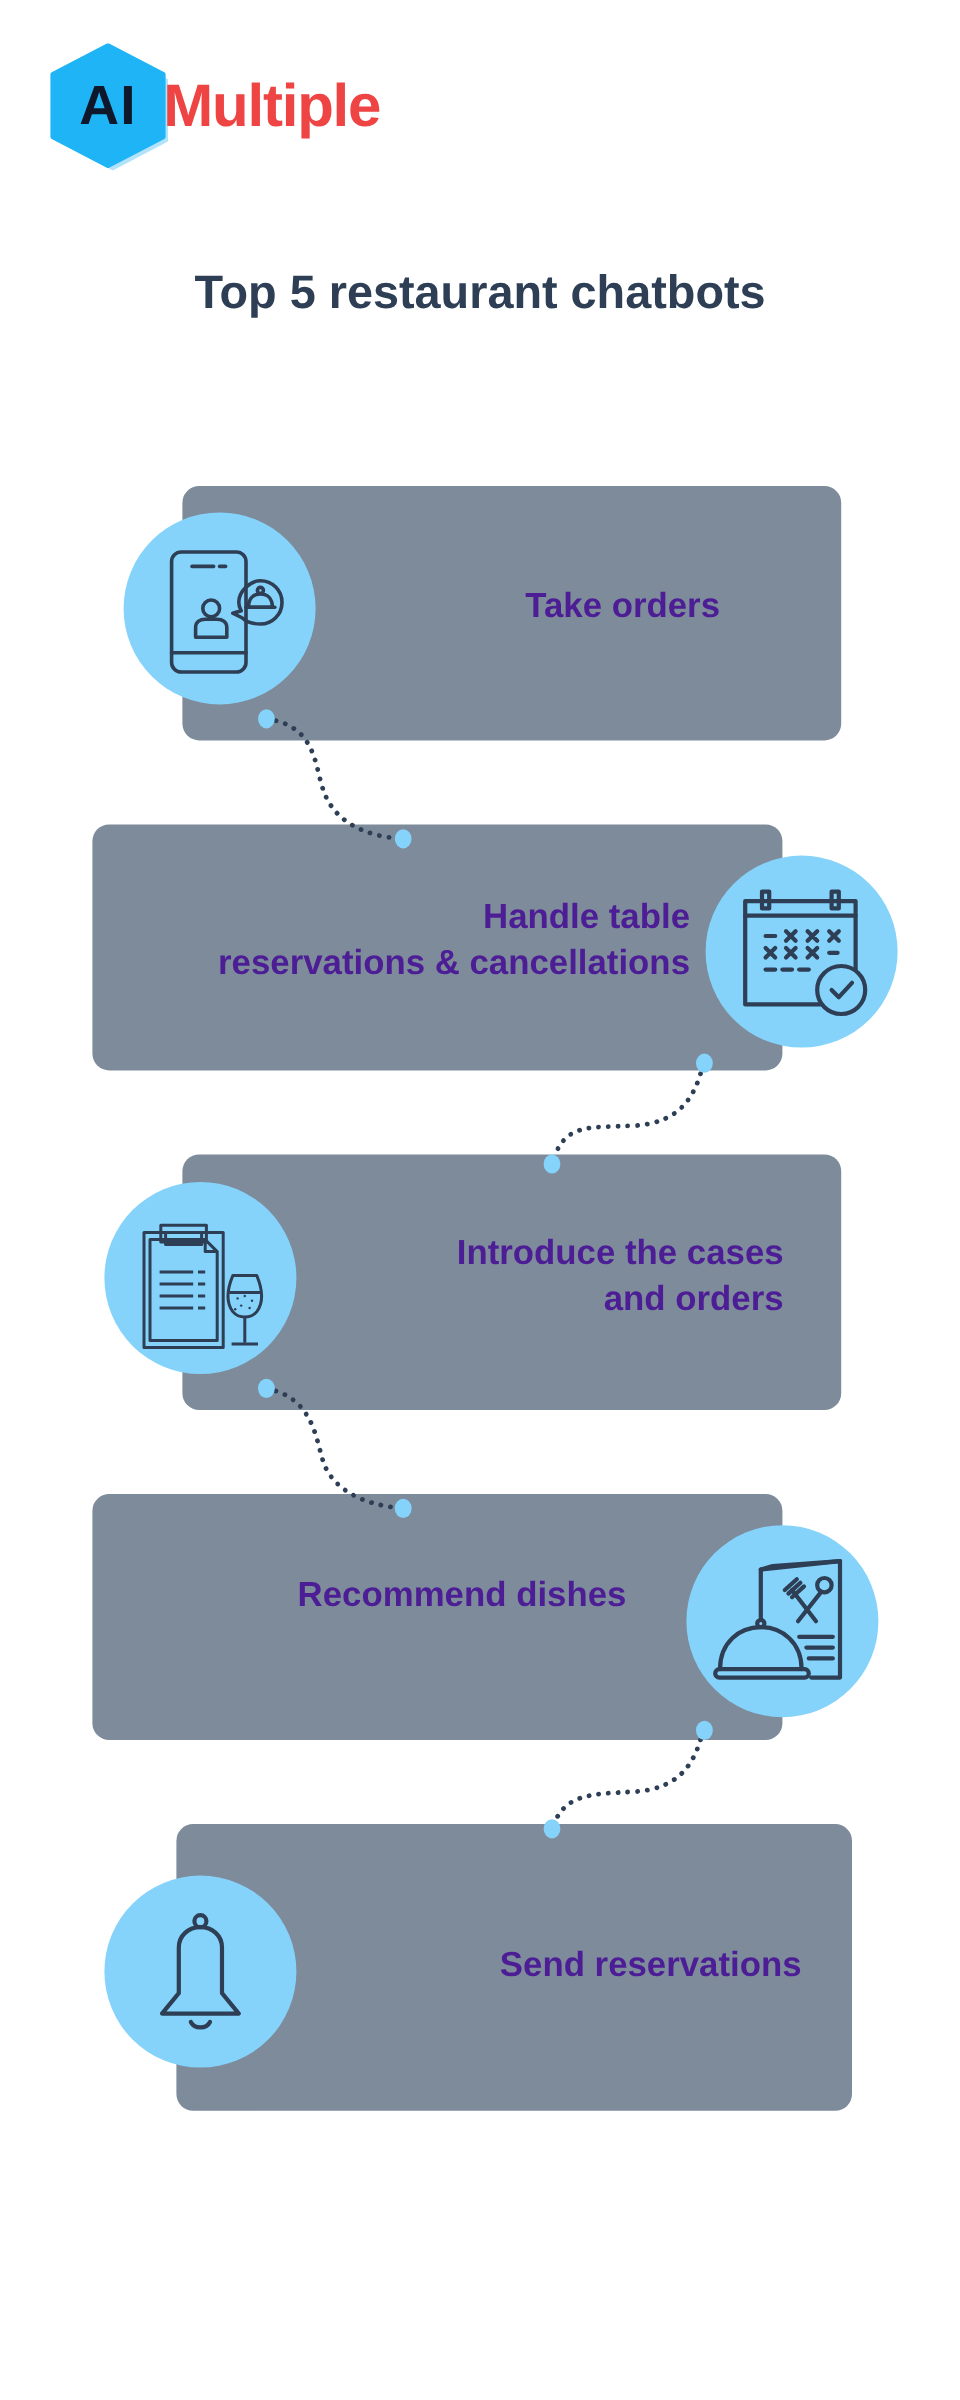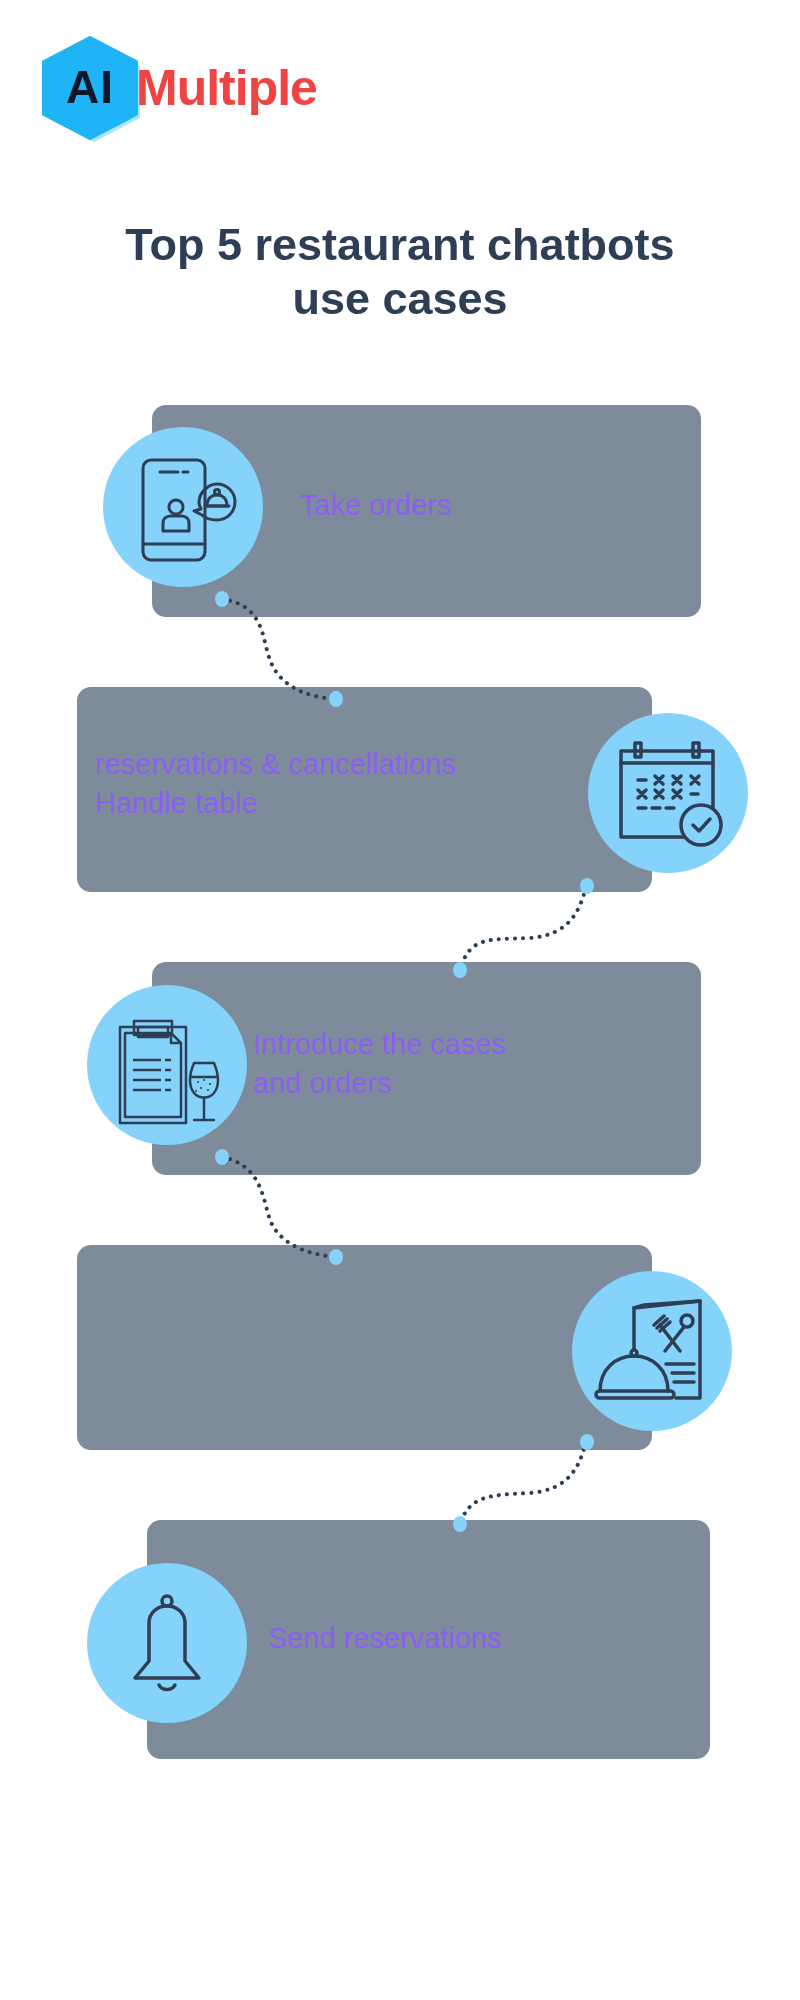--- a/index.html
+++ b/index.html
@@ -12,29 +12,29 @@
   .logo-ai {
     position: absolute; left: 8px; top: 26px; width: 84px; text-align: center;
     color: #0f172a; font-weight: bold; font-size: 46px; letter-spacing: 1px; line-height: 50px;
   }
   .logo-word {
     position: absolute; left: 96px; top: 22px; color: #ef4444;
     font-weight: bold; font-size: 50px; line-height: 60px; letter-spacing: -1px;
   }
   .title {
     position: absolute; left: 0; top: 218px; width: 800px; text-align: center;
-    color: #2d3e55; font-weight: bold; font-size: 45px; line-height: 54px;
+    color: #2d3e55; font-weight: bold; font-size: 39px; line-height: 54px;
   }
   .title span { display: block; }
   .card {
     position: absolute; background: #7e8b9b; border-radius: 14px;
   }
   .card-label {
-    position: absolute; color: #8b5cf6; font-weight: normal; font-size: 29px; line-height: 39px;
-    text-align: left; white-space: nowrap;
+    position: absolute; color: #4c1d95; font-weight: bold; font-size: 29px; line-height: 39px;
+    text-align: right; white-space: nowrap;
   }
   .card-label span { display: block; }
   .badge {
     position: absolute; width: 160px; height: 160px; border-radius: 50%; background: #85d3fb;
   }
   .badge svg { position: absolute; left: 0; top: 0; width: 160px; height: 160px; }
   .connectors { position: absolute; left: 0; top: 0; width: 800px; height: 2000px; pointer-events: none; }
 </style>
 </head>
 <body>
@@ -43,21 +43,20 @@
   <svg class="logo-hex" viewBox="0 0 100 106">
     <polygon points="54,6 100,30 100,82 54,106 8,82 8,30" fill="#7fd0f8" opacity="0.6"></polygon>
     <polygon points="50,2 96,26 96,78 50,102 4,78 4,26" fill="#1eb4f5" stroke="#1eb4f5" stroke-width="4" stroke-linejoin="round"></polygon>
   </svg>
   <div class="logo-ai">AI</div>
   <div class="logo-word">Multiple</div>
 </div>
 
 <div class="title">
   <span>Top 5 restaurant chatbots</span>
-  <span>use cases</span>
 </div>
 
 <div class="card" style="left:152px; top:405px; width:549px; height:212px;"></div>
 <div class="card" style="left:77px; top:687px; width:575px; height:205px;"></div>
 <div class="card" style="left:152px; top:962px; width:549px; height:213px;"></div>
 <div class="card" style="left:77px; top:1245px; width:575px; height:205px;"></div>
 <div class="card" style="left:147px; top:1520px; width:563px; height:239px;"></div>
 
 <svg class="connectors" viewBox="0 0 800 2000">
   <g fill="none" stroke="#2d3e55" stroke-width="4" stroke-linecap="round" stroke-dasharray="0.1 8">
@@ -75,28 +74,29 @@
     <ellipse cx="336" cy="1257" rx="7" ry="8"></ellipse>
     <ellipse cx="587" cy="1442" rx="7" ry="8"></ellipse>
     <ellipse cx="460" cy="1524" rx="7" ry="8"></ellipse>
   </g>
 </svg>
 
 <div class="card-label" style="left:300px; top:486px; width:300px;">
   <span>Take orders</span>
 </div>
 <div class="card-label" style="left:95px; top:745px; width:480px;">
+  <span>Handle table</span>
   <span>reservations &amp; cancellations</span>
-  <span>Handle table</span>
 </div>
 <div class="card-label" style="left:253px; top:1025px; width:400px;">
   <span>Introduce the cases</span>
   <span>and orders</span>
 </div>
 <div class="card-label" style="left:122px; top:1310px; width:400px;">
+  <span>Recommend dishes</span>
 </div>
 <div class="card-label" style="left:268px; top:1619px; width:400px;">
   <span>Send reservations</span>
 </div>
 
 <div class="badge" style="left:103px; top:427px;">
   <svg viewBox="0 0 160 160" fill="none" stroke="#2d3e55" stroke-width="3" stroke-linecap="round" stroke-linejoin="round">
     <rect x="40" y="33" width="62" height="100" rx="8"></rect>
     <line x1="57" y1="45" x2="75" y2="45"></line>
       <line x1="80" y1="45" x2="85" y2="45"></line>

